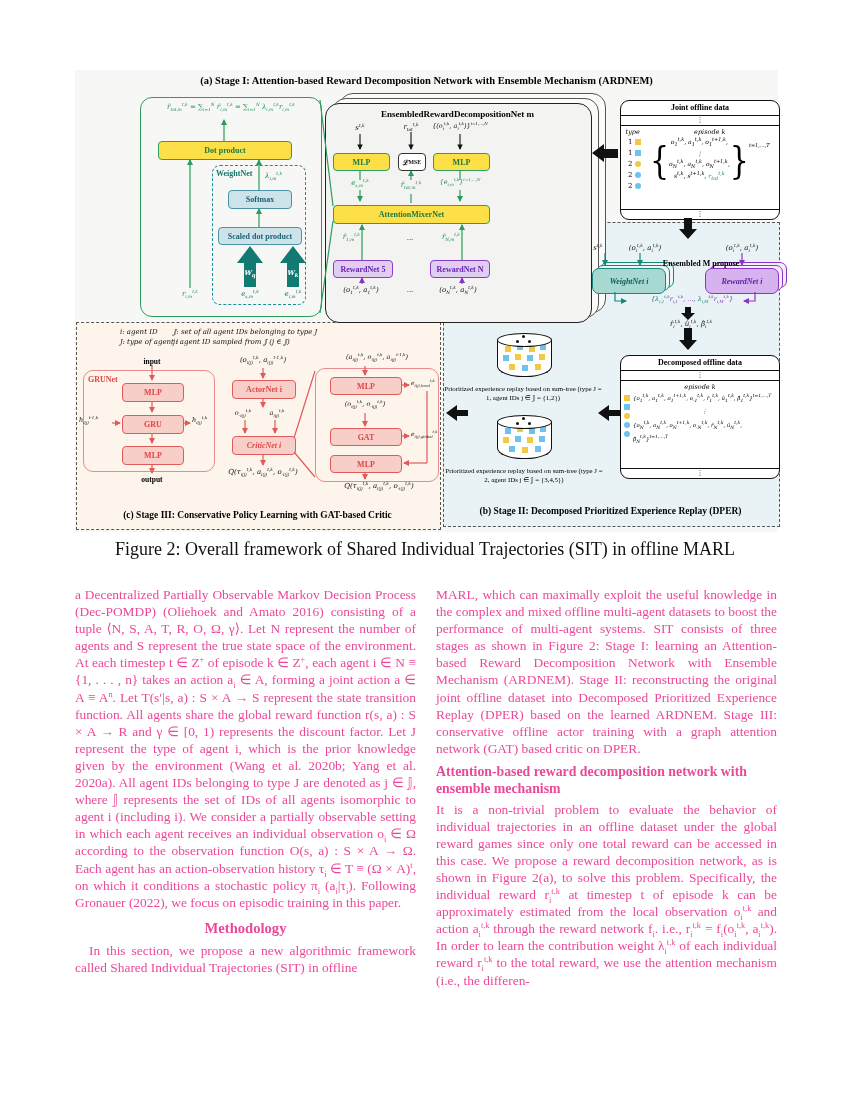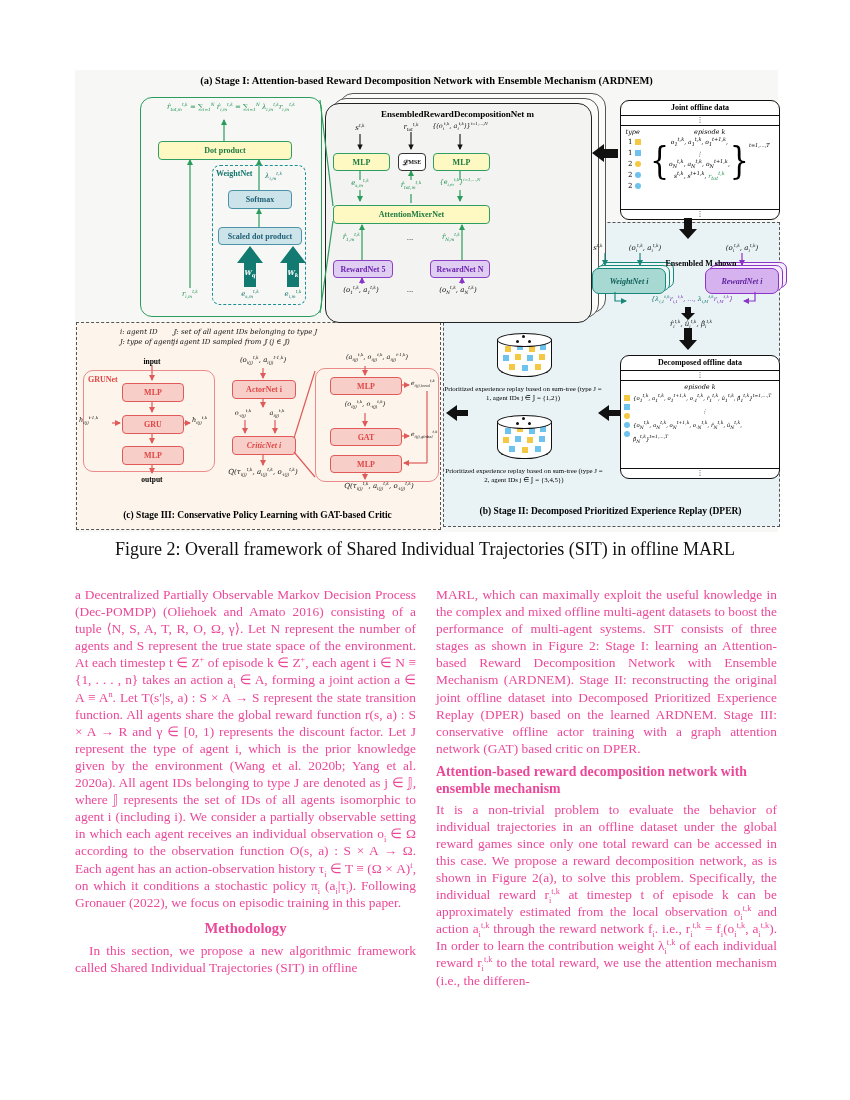--- a/index.html
+++ b/index.html
@@ -5,21 +5,21 @@
   html,body{margin:0;padding:0;background:#fff}
   .page{position:relative;width:850px;height:1100px;background:#fff;overflow:hidden}
   .fig{position:absolute;left:75px;top:70px;width:703px;height:462px;background:#f7f8f6}
   .fig svg.lay{position:absolute;left:0;top:0;z-index:5;pointer-events:none}
   .mathl{position:absolute;font-family:"DejaVu Serif",serif;font-style:italic;color:#111;white-space:nowrap;font-size:7px;line-height:1.15;z-index:6}
   .mathl sup,.mathl sub,.bodytxt sup,.bodytxt sub{font-size:.62em;line-height:0}
   .c{text-align:center}
   .green{color:#1f9150}.tealc{color:#11756b}.purplec{color:#7a29b8}.redc{color:#e04646}
   .box{position:absolute;display:flex;align-items:center;justify-content:center;border-radius:4px;
        font-family:"Liberation Serif",serif;font-weight:bold;font-size:8px;white-space:nowrap;z-index:4}
-  .gbox{background:#fef9c3;border:1.4px solid #2f9e63;color:#1d7a40}
+  .gbox{background:#fde047;border:1.4px solid #2f9e63;color:#1d7a40}
   .tbox{background:#cde3ea;border:1.4px solid #4a93a8;color:#1d6074}
   .pbox{background:#e0cdf2;border:1.4px solid #8a3fc6;color:#6a21b0}
   .rbox{background:#f7cfc8;border:1.3px solid #e05a5a;color:#e04646}
   .wbox{background:#fff;border:1.3px solid #333;color:#111}
   .gpanel{position:absolute;border:1.6px solid #2a9d5c;border-radius:12px;z-index:2}
   .wnbox{position:absolute;border:1.4px dashed #1a8f96;border-radius:8px;z-index:3}
   .card{position:absolute;border:1.6px solid #555;border-radius:14px;background:#fbfbfa;z-index:1}
   .ens{position:absolute;border:1.8px solid #222;border-radius:14px;background:#f3f3f1;z-index:2}
   .s2panel{position:absolute;border:1.3px dashed #555;background:#e9f3f5;z-index:1}
   .s3panel{position:absolute;border:1.3px dashed #555;background:#fdf5ec;z-index:1}
@@ -152,21 +152,21 @@
             <span class="bsup">t=1,...,T</span>
           </div>
         </div>
       </div>
       <div class="ddots bot">⋮</div>
     </div>
 
     <div class="mathl c" style="left:505px;top:174px;width:36px">s<sup>t,k</sup></div>
     <div class="mathl c" style="left:540px;top:174px;width:60px">(o<sub>i</sub><sup>t,k</sup>, a<sub>i</sub><sup>t,k</sup>)</div>
     <div class="mathl c" style="left:637px;top:174px;width:60px">(o<sub>i</sub><sup>t,k</sup>, a<sub>i</sub><sup>t,k</sup>)</div>
-    <div class="cap" style="left:578px;top:189px;width:96px;font-size:8px">Ensembled M shown</div>
+    <div class="cap" style="left:578px;top:189px;width:96px;font-size:8px">Ensembled M propose</div>
     <div class="card" style="left:525px;top:192px;width:72px;height:24px;border-color:#17877c;background:#eef7f5;border-radius:7px"></div>
     <div class="card" style="left:521px;top:195px;width:72px;height:24px;border-color:#17877c;background:#eef7f5;border-radius:7px"></div>
     <div class="box" style="left:517px;top:198px;width:72px;height:24px;border-radius:7px;background:#a8d8d2;border:1.5px solid #17877c;color:#0e5f57;font-style:italic">WeightNet i</div>
     <div class="card" style="left:638px;top:192px;width:72px;height:24px;border-color:#8a35c8;background:#f6eefb;border-radius:7px"></div>
     <div class="card" style="left:634px;top:195px;width:72px;height:24px;border-color:#8a35c8;background:#f6eefb;border-radius:7px"></div>
     <div class="box" style="left:630px;top:198px;width:72px;height:24px;border-radius:7px;background:#d6b3ee;border:1.5px solid #8a35c8;color:#5e1fa0;font-style:italic">RewardNet i</div>
     <div class="mathl c" style="left:552px;top:226px;width:130px;font-size:6.5px">
       <span class="tealc">{λ<sub>i,1</sub><sup>t,k</sup></span><span class="purplec">r<sub>i,1</sub><sup>t,k</sup>, ..., </span><span class="tealc">λ<sub>i,M</sub><sup>t,k</sup></span><span class="purplec">r<sub>i,M</sub><sup>t,k</sup>}</span>
     </div>
     <div class="mathl c" style="left:568px;top:250px;width:96px">r̂<sub>i</sub><sup>t,k</sup>, û<sub>i</sub><sup>t,k</sup>, β̂<sub>i</sub><sup>t,k</sup></div>

